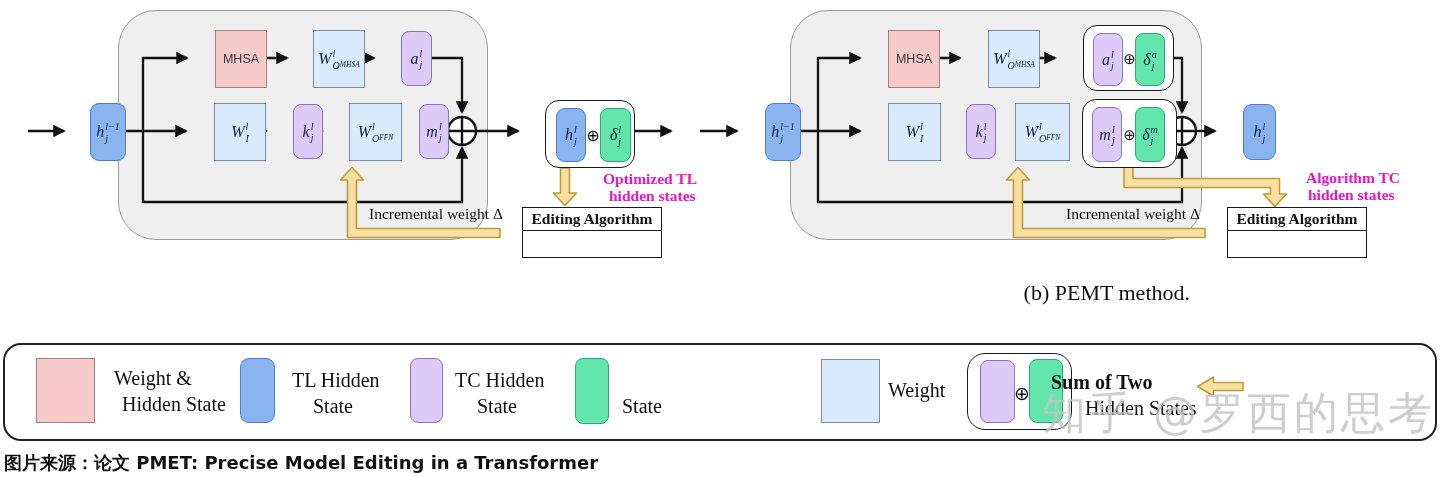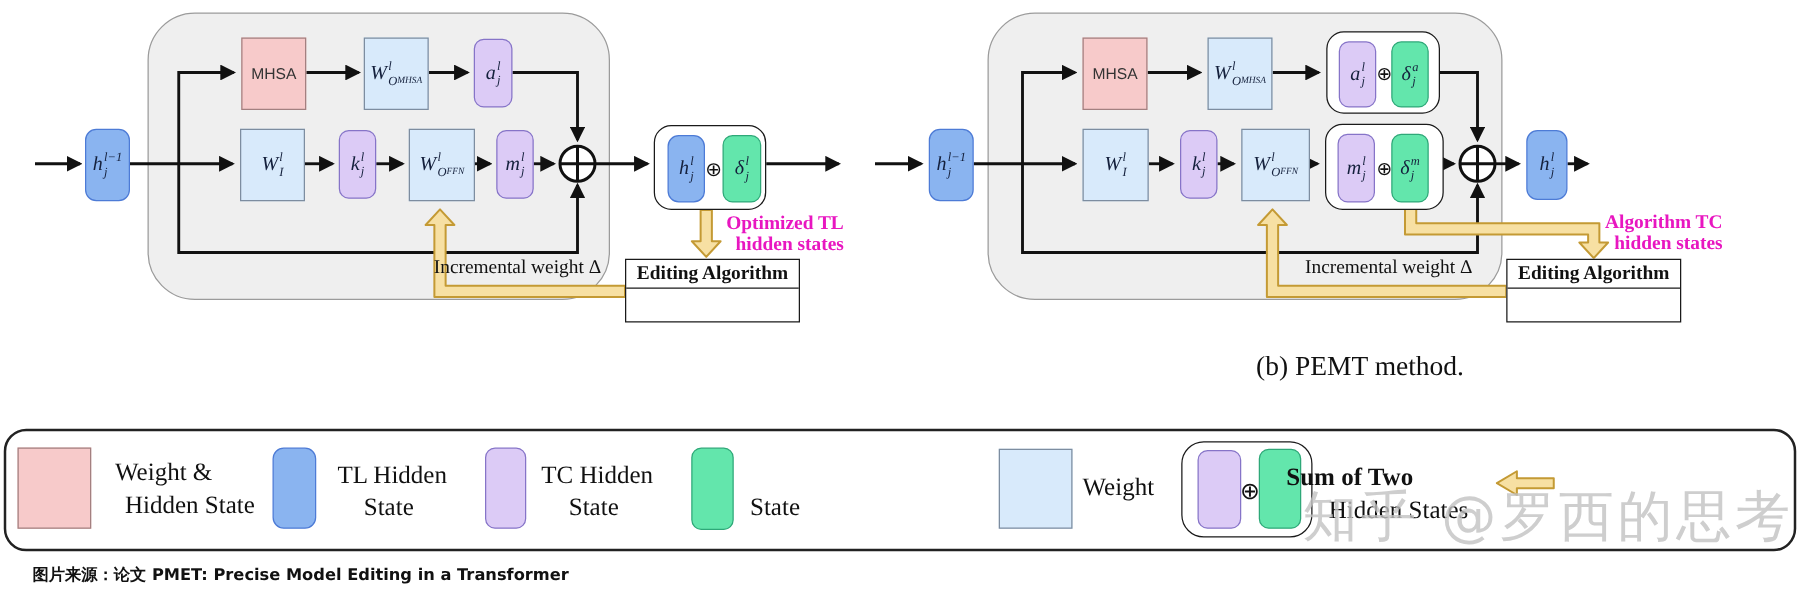--- a/index.html
+++ b/index.html
@@ -19,32 +19,32 @@
   .mu{display:block;}
   .ml{display:block;margin-top:1.5px;}
   .mt{font-size:7.5px;position:relative;top:-2px;font-style:italic;}
   .sans{font-family:"Liberation Sans",sans-serif;}
   .oplus-sm{position:absolute;display:flex;align-items:center;justify-content:center;
             font-family:"DejaVu Sans",sans-serif;color:#111;}
   .edit{position:absolute;background:#fff;border:1.8px solid #1a1a1a;box-sizing:border-box;}
   .edit .hdr{height:22px;border-bottom:1.8px solid #1a1a1a;display:flex;align-items:center;justify-content:center;
              font-weight:bold;font-size:15.5px;font-family:"Liberation Serif",serif;}
   .magenta{position:absolute;color:#e816c0;font-weight:bold;font-size:15.5px;line-height:17px;
-           font-family:"Liberation Serif",serif;white-space:nowrap;text-align:right;}
+           font-family:"Liberation Serif",serif;white-space:nowrap;}
   .incr{position:absolute;font-size:15.5px;font-family:"Liberation Serif",serif;color:#111;white-space:nowrap;}
   .caption{position:absolute;font-size:22px;font-family:"Liberation Serif",serif;color:#111;text-align:center;white-space:nowrap;}
   .legendbox{position:absolute;left:3px;top:343px;width:1434px;height:98px;background:#fff;
              border:2px solid #222;border-radius:18px;box-sizing:border-box;}
   .lgl{position:absolute;font-size:20px;line-height:24px;font-family:"Liberation Serif",serif;color:#111;white-space:nowrap;}
   .watermark{position:absolute;left:1042px;top:384px;font-size:44px;letter-spacing:3px;color:#c2c2c2;opacity:.8;
              font-family:"DejaVu Sans",sans-serif;white-space:nowrap;z-index:6;}
-  .source{position:absolute;left:4px;top:451px;font-size:13px;font-weight:bold;
-          font-family:"DejaVu Sans","Liberation Sans",sans-serif;color:#111;white-space:nowrap;margin-left:22px;}
+  .source{position:absolute;left:4px;top:451px;font-size:18px;font-weight:bold;
+          font-family:"DejaVu Sans","Liberation Sans",sans-serif;color:#111;white-space:nowrap;}
   svg{position:absolute;left:0;top:0;z-index:2;}
-  .lvl3{z-index:3;}
+  .lvl3{z-index:3;margin-left:22px;}
 </style>
 </head>
 <body>
 
 <div id="stage">
 
   <div class="cont" style="left:118px;top:10px;width:370px;height:230px;"></div>
   <div class="cont" style="left:790px;top:10px;width:412px;height:230px;"></div>
 
   <svg width="1440" height="477" viewBox="0 0 1440 477">
@@ -327,21 +327,21 @@
     <div>Algorithm TC</div>
     <div style="margin-left:2px;">hidden states</div>
   </div>
 
   <div class="incr lvl3" style="left:1044px;top:205px;">Incremental weight Δ</div>
 
   <div class="edit lvl3" style="left:1205px;top:207px;width:140px;height:51px;">
     <div class="hdr">Editing Algorithm</div>
   </div>
 
-  <div class="caption" style="left:903px;top:280px;width:370px;">(b)  PEMT method.</div>
+  <div class="caption" style="left:820px;top:280px;width:370px;text-align:right;">(b)  PEMT method.</div>
 
   <div class="legendbox"></div>
 
   <div class="bx pink lvl3" style="left:14px;top:358px;width:59px;height:65px;border-radius:0;"></div>
   <div class="lgl lvl3" style="left:92px;top:366px;">Weight &amp;</div>
   <div class="lgl lvl3" style="left:100px;top:392px;">Hidden State</div>
 
   <div class="bx blue lvl3" style="left:218px;top:358px;width:35px;height:65px;"></div>
   <div class="lgl lvl3" style="left:270px;top:368px;">TL Hidden</div>
   <div class="lgl lvl3" style="left:291px;top:394px;">State</div>

